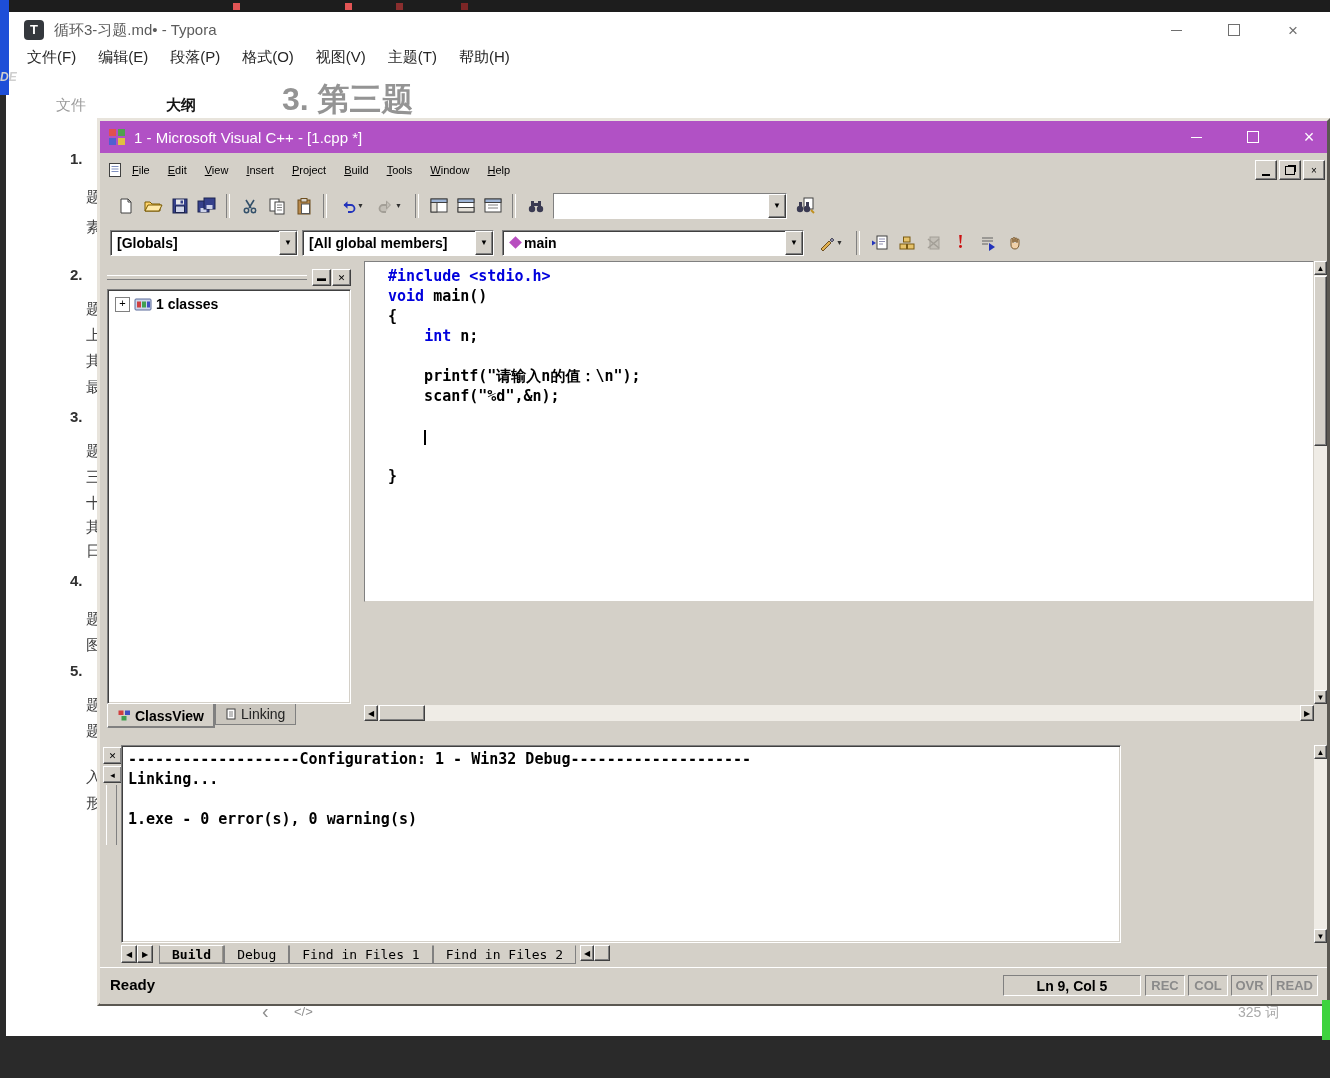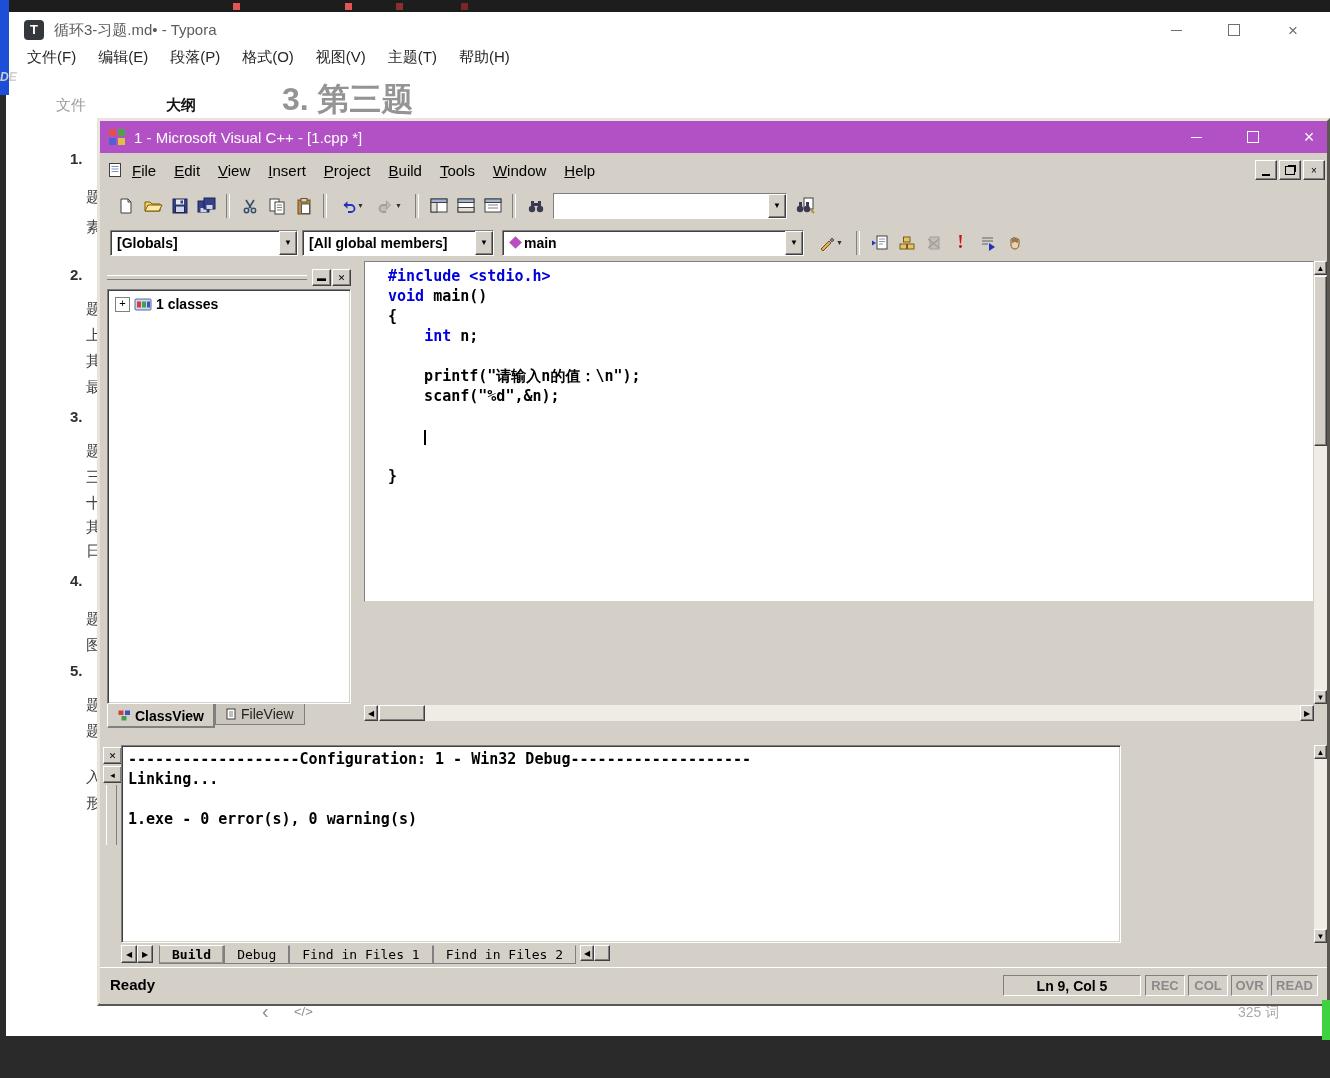--- a/index.html
+++ b/index.html
@@ -54,21 +54,21 @@
   .vc-title-icon{margin-left:8px;width:18px;height:18px;}
   .vc-title-text{margin-left:8px;color:#ffffff;font-size:15px;white-space:nowrap;}
   .vc-cap-btn{position:absolute;top:0;width:36px;height:32px;display:flex;align-items:center;justify-content:center;color:#fff;}
   .vc-min-g{width:11px;height:1px;background:#fff;}
   .vc-max-g{width:10px;height:10px;border:1px solid #fff;}
   .vc-close-g{font-size:18px;line-height:18px;}
 
   .vc-menubar{position:absolute;left:0;top:32px;right:0;height:34px;background:#d4d0c8;
               display:flex;align-items:center;border-bottom:1px solid #bfbbb3;}
   .vc-doc-icon{margin-left:7px;}
-  .vc-menu-item{display:inline-block;padding:0 9px;font-size:15px;color:#000;}
+  .vc-menu-item{display:inline-block;padding:0 9px;font-size:11px;color:#000;}
   .vc-menu-item::first-letter{text-decoration:underline;}
   .mdi-btns{position:absolute;right:2px;top:7px;display:flex;gap:2px;}
   .mdi-btn{width:20px;height:18px;display:flex;align-items:center;justify-content:center;font-size:10px;color:#000;}
   .mdi-min-g{width:8px;height:2px;background:#000;margin-top:9px;}
   .mdi-rest-g{width:8px;height:7px;border:1px solid #000;box-shadow:2px -2px 0 -1px #000;}
 
   .vc-tb{position:absolute;left:0;right:0;background:#d4d0c8;display:flex;align-items:center;}
   .vc-tb1{top:66px;height:37px;padding-left:12px;}
   .vc-tb2{top:103px;height:37px;padding-left:10px;}
   .tbtn{width:27px;height:26px;display:flex;align-items:center;justify-content:center;flex:none;}
@@ -491,21 +491,21 @@
                 <rect x="7" y="0.5" width="5" height="4.5" fill="#4050c0"></rect>
                 <rect x="3.5" y="6" width="5" height="4.5" fill="#40a050"></rect>
               </svg>
             <span>ClassView</span>
           </div>
           <div class="ws-tab inactive">
             <svg width="11" height="12">
                 <rect x="1" y="1" width="8" height="10" fill="#fff" stroke="#404040"></rect>
                 <path d="M3 4h4M3 6h4M3 8h4" stroke="#808080"></path>
               </svg>
-            <span>FileView</span>
+            <span>Linking</span>
           </div>
         </div>
       </div>
 
       <div class="vsplit"></div>
 
       <div class="editor">
         <div id="code-lines">
             <div class="code-line"><span class="tok-kw">#include &lt;stdio.h&gt;</span></div>
             <div class="code-line"><span class="tok-kw">void</span><span class="tok-pl"> main()</span></div>

